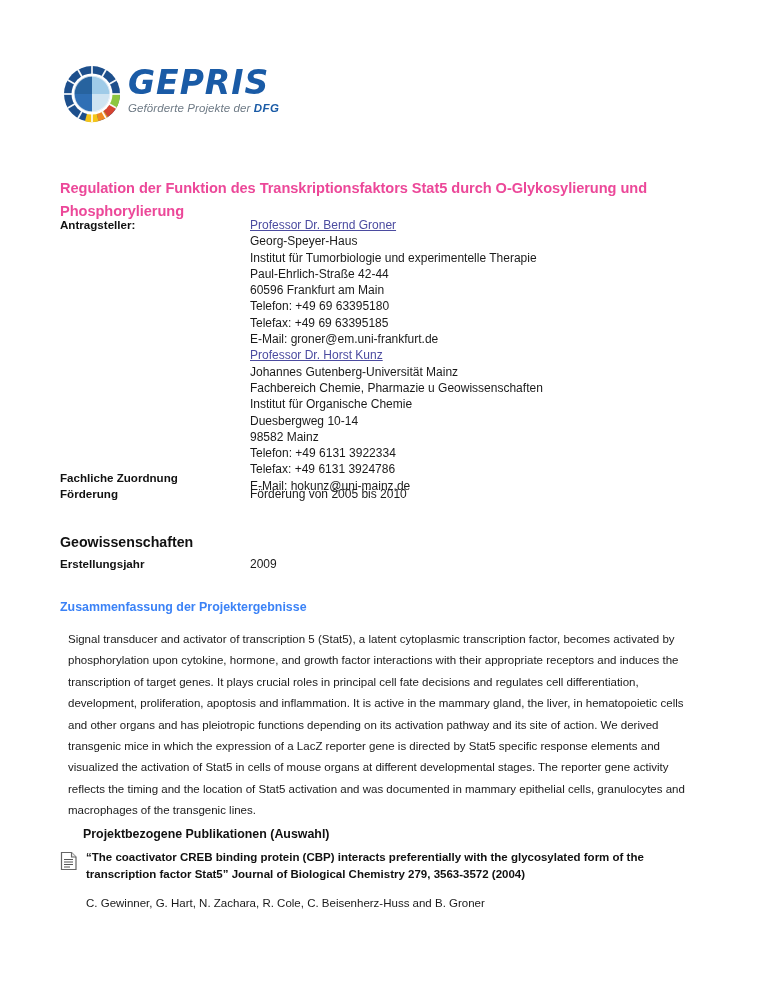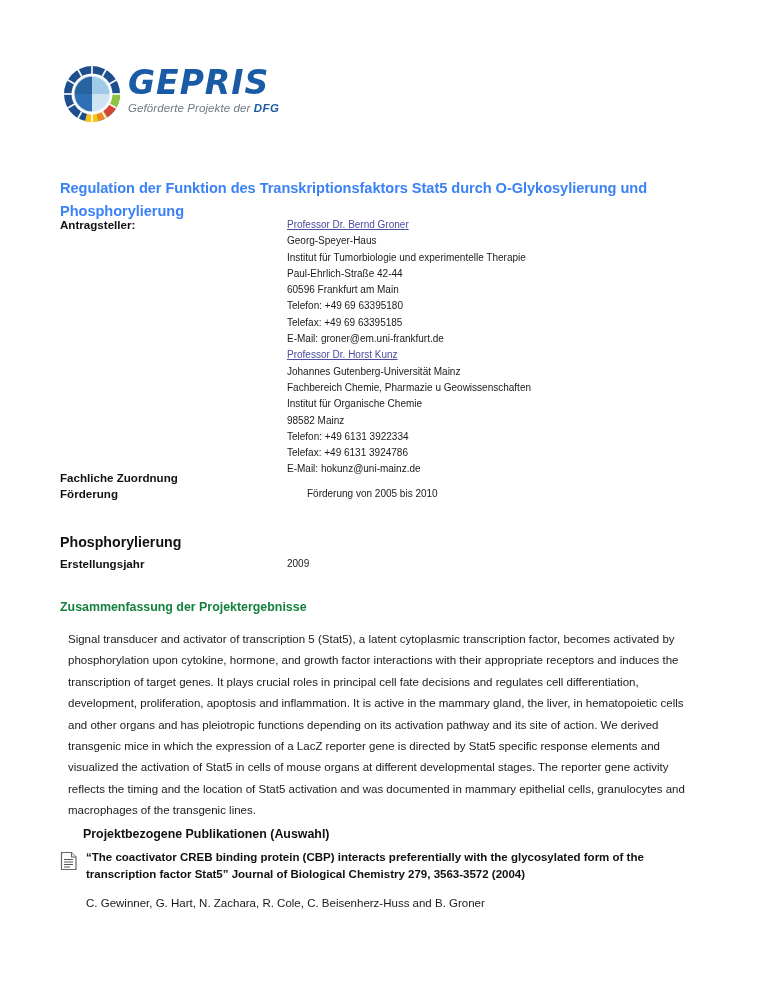--- a/index.html
+++ b/index.html
@@ -67,21 +67,21 @@
 
   
   .doc-title {
     position: absolute;
     left: 60px;
     top: 167px;
     width: 640px;
     font-size: 14.6px;
     font-weight: bold;
     line-height: 23px;
-    color: #3b82f6;
+    color: #ec4899;
     letter-spacing: -0.05px;
   }
 
   
   .meta {
     position: absolute;
     left: 60px;
     top: 217px;
     width: 660px;
   }
@@ -93,44 +93,43 @@
   .meta-label {
     width: 190px;
     flex: 0 0 190px;
     font-size: 11.6px;
     font-weight: bold;
     line-height: 16.3px;
     color: #111;
   }
   .meta-value {
     flex: 1;
-    font-size: 10px;
+    font-size: 12px;
     line-height: 16.3px;
     color: #1a1a1a;
-    margin-left: 37px;
   }
   .meta-value .line {
     display: block;
     white-space: nowrap;
   }
   .person-link {
     color: #4b4ba0;
     text-decoration: underline;
     display: block;
     white-space: nowrap;
     cursor: pointer;
   }
 
   .meta2 {
     position: absolute;
     left: 60px;
     top: 470px;
     width: 660px;
   }
-  .meta2 .meta-row { margin: 0; gap: 20px; }
+  .meta2 .meta-row { margin: 0; }
 
   
   .sec-results-head {
     position: absolute;
     left: 60px;
     top: 534px;
     font-size: 14.2px;
     font-weight: bold;
     color: #111;
   }
@@ -141,21 +140,21 @@
     width: 660px;
   }
 
   
   .sec-summary-head {
     position: absolute;
     left: 60px;
     top: 600px;
     font-size: 12.4px;
     font-weight: bold;
-    color: #15803d;
+    color: #3b82f6;
   }
   .summary-body {
     position: absolute;
     left: 68px;
     top: 629px;
     width: 622px;
     font-size: 11.5px;
     line-height: 21.4px;
     color: #1a1a1a;
     text-align: left;
@@ -262,39 +261,40 @@
         <span class="line">Paul-Ehrlich-Straße 42-44</span>
         <span class="line">60596 Frankfurt am Main</span>
         <span class="line">Telefon: +49 69 63395180</span>
         <span class="line">Telefax: +49 69 63395185</span>
         <span class="line">E-Mail: groner@em.uni-frankfurt.de</span>
 
         <a class="person-link">Professor Dr. Horst Kunz</a>
         <span class="line">Johannes Gutenberg-Universität Mainz</span>
         <span class="line">Fachbereich Chemie, Pharmazie u Geowissenschaften</span>
         <span class="line">Institut für Organische Chemie</span>
+        <span class="line">Duesbergweg 10-14</span>
         <span class="line">98582 Mainz</span>
         <span class="line">Telefon: +49 6131 3922334</span>
         <span class="line">Telefax: +49 6131 3924786</span>
         <span class="line">E-Mail: hokunz@uni-mainz.de</span>
       </div>
     </div>
   </div>
 
   <div class="meta2">
     <div class="meta-row">
       <div class="meta-label">Fachliche Zuordnung</div>
     </div>
     <div class="meta-row">
       <div class="meta-label">Förderung</div>
       <div class="meta-value">Förderung von 2005 bis 2010</div>
     </div>
   </div>
 
-  <div class="sec-results-head">Phosphorylierung</div>
+  <div class="sec-results-head">Geowissenschaften</div>
   <div class="row-year">
     <div class="meta-row">
       <div class="meta-label">Erstellungsjahr</div>
       <div class="meta-value">2009</div>
     </div>
   </div>
 
   <div class="sec-summary-head">Zusammenfassung der Projektergebnisse</div>
   <div class="summary-body">Signal transducer and activator of transcription 5 (Stat5), a latent cytoplasmic transcription factor, becomes activated by phosphorylation upon cytokine, hormone, and growth factor interactions with their appropriate receptors and induces the transcription of target genes. It plays crucial roles in principal cell fate decisions and regulates cell differentiation, development, proliferation, apoptosis and inflammation. It is active in the mammary gland, the liver, in hematopoietic cells and other organs and has pleiotropic functions depending on its activation pathway and its site of action. We derived transgenic mice in which the expression of a LacZ reporter gene is directed by Stat5 specific response elements and visualized the activation of Stat5 in cells of mouse organs at different developmental stages. The reporter gene activity reflects the timing and the location of Stat5 activation and was documented in mammary epithelial cells, granulocytes and macrophages of the transgenic lines.</div>
 

